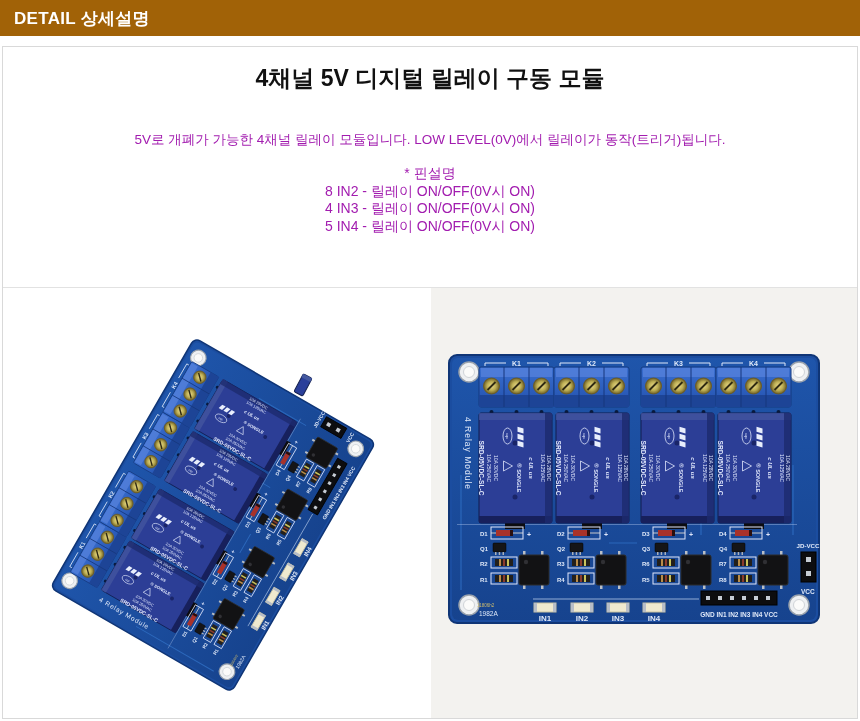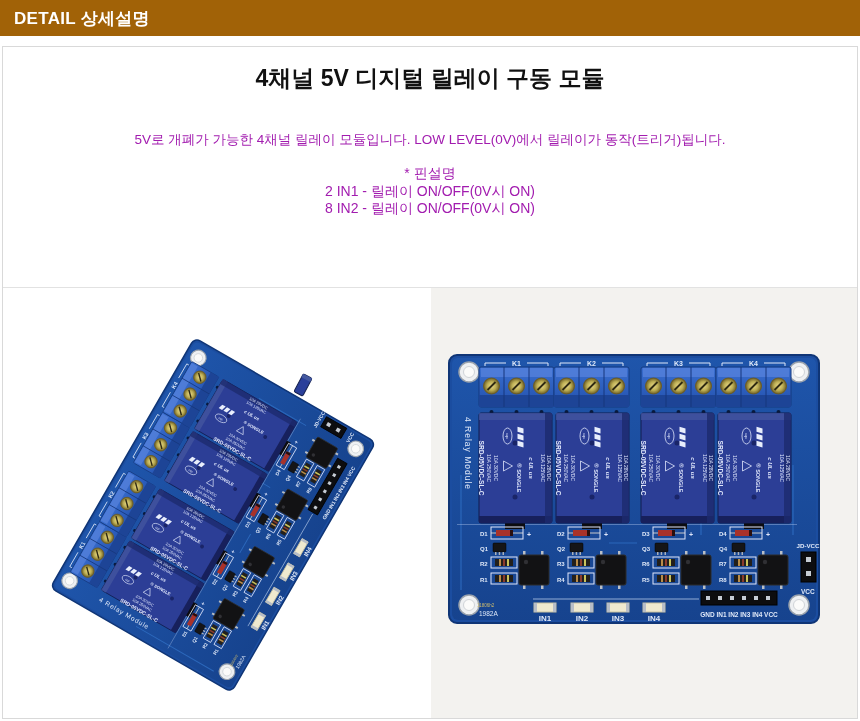--- a/index.html
+++ b/index.html
@@ -28,22 +28,23 @@
 </div>
 
 <div class="detail-box">
 
   <div class="text-area">
     <h1 class="main-title">4채널 5V 디지털 릴레이 구동 모듈</h1>
     <div class="text-block">
       <p class="desc">5V로 개폐가 가능한 4채널 릴레이 모듈입니다. LOW LEVEL(0V)에서 릴레이가 동작(트리거)됩니다.</p>
       <div class="pins">
         <div>* 핀설명</div>
-        <div>2 IN1 - 릴레이 ON/OFF(0V시 ON)</div>
         <div>8 IN2 - 릴레이 ON/OFF(0V시 ON)</div>
+        <div>4 IN3 - 릴레이 ON/OFF(0V시 ON)</div>
+        <div>5 IN4 - 릴레이 ON/OFF(0V시 ON)</div>
       </div>
     </div>
   </div>
 
   <svg width="0" height="0" style="position:absolute" aria-hidden="true">
     <defs>
       <linearGradient id="pcbGrad" x1="0" y1="0" x2="0" y2="1">
         <stop offset="0" stop-color="#1f56ac"></stop>
           <stop offset="1" stop-color="#16428c"></stop>
       </linearGradient>

